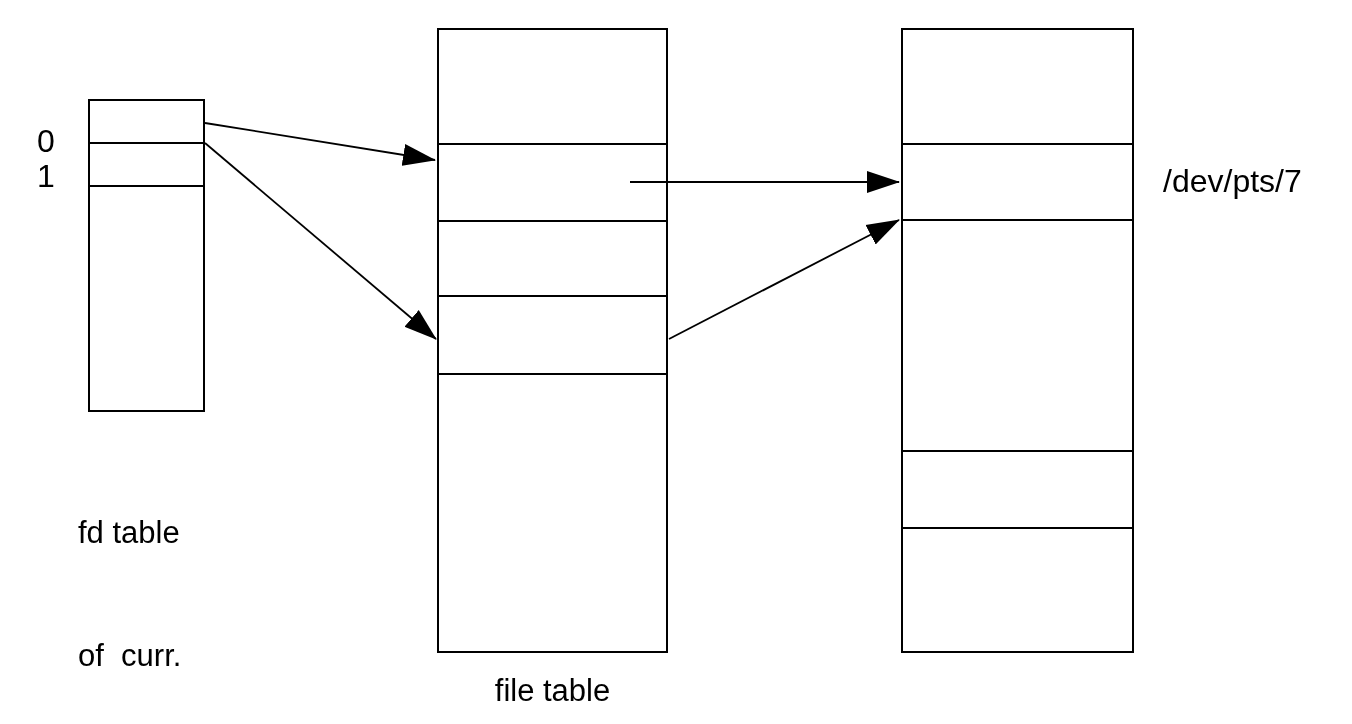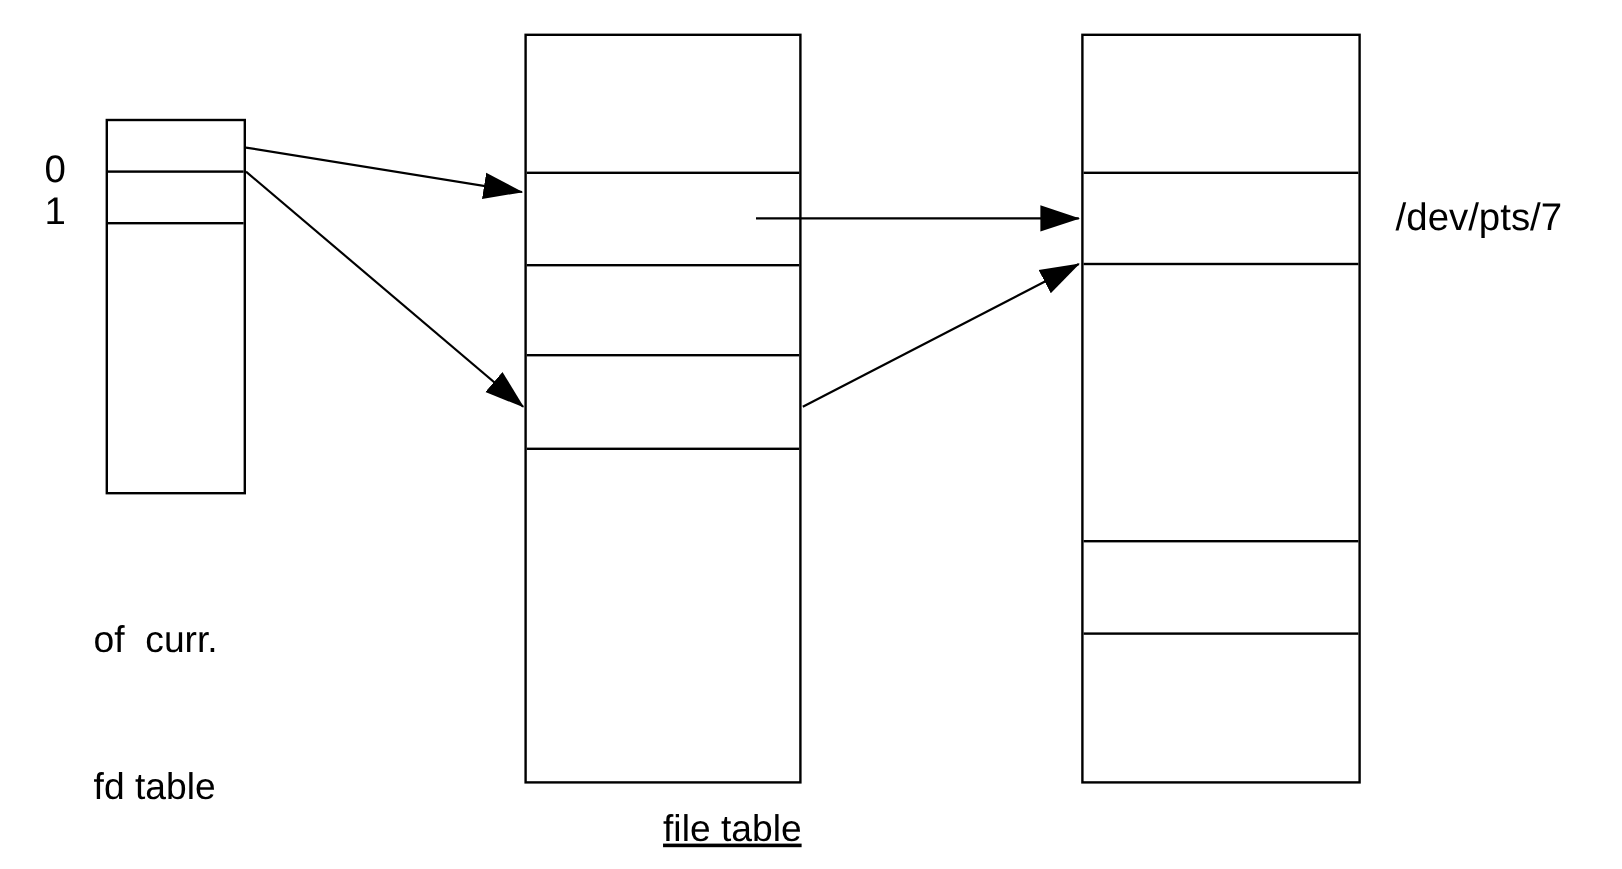--- a/index.html
+++ b/index.html
@@ -39,22 +39,21 @@
   .num {
     text-align: center;
   }
   .caption {
     position: absolute;
     font-size: 31px;
     line-height: 41px;
     white-space: pre;
   }
   .caption-center {
-    text-align: right;
-    text-decoration: underline;
+    text-align: center;
   }
   .arrows {
     position: absolute;
     left: 0;
     top: 0;
     pointer-events: none;
   }
   .arrow-line {
     stroke: #000000;
     stroke-width: 1.8;
@@ -68,22 +67,22 @@
 
   <div class="tbl" style="left:88px; top:99px; width:117px; height:313px;">
     <div class="divider" style="top:41px;"></div>
     <div class="divider" style="top:84px;"></div>
   </div>
 
   <div class="lbl num" style="left:28px; top:123px; width:36px;">0</div>
   <div class="lbl num" style="left:28px; top:158px; width:36px;">1</div>
 
   <div class="caption" style="left:78px; top:430px;">
+    <div>fd table</div>
     <div>of  curr.</div>
-    <div>fd table</div>
     
   </div>
 
   <div class="tbl" style="left:437px; top:28px; width:231px; height:625px;">
     <div class="divider" style="top:113px;"></div>
     <div class="divider" style="top:190px;"></div>
     <div class="divider" style="top:265px;"></div>
     <div class="divider" style="top:343px;"></div>
   </div>
   <div class="caption caption-center" style="left:437px; top:670px; width:231px;">file table</div>

